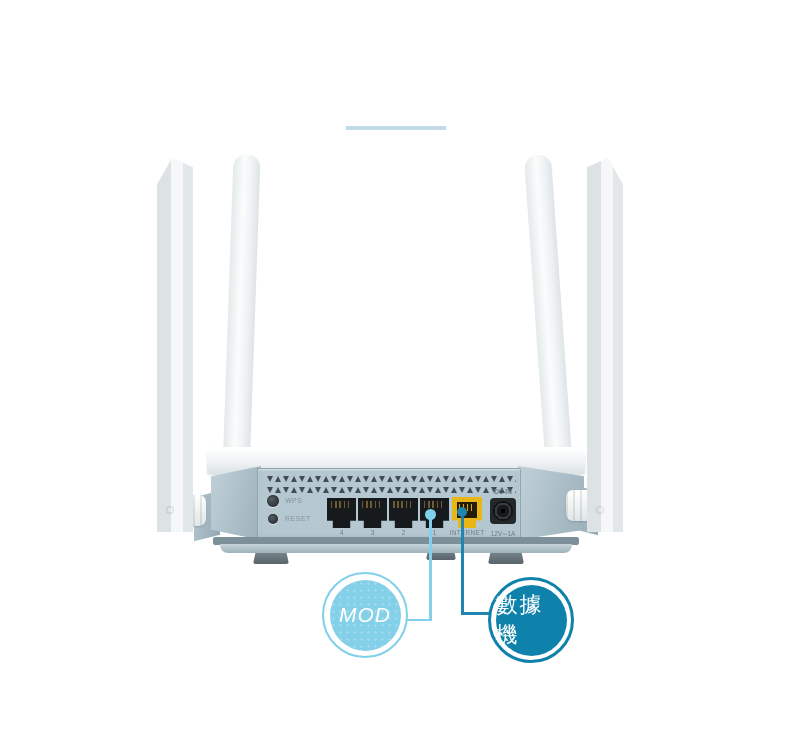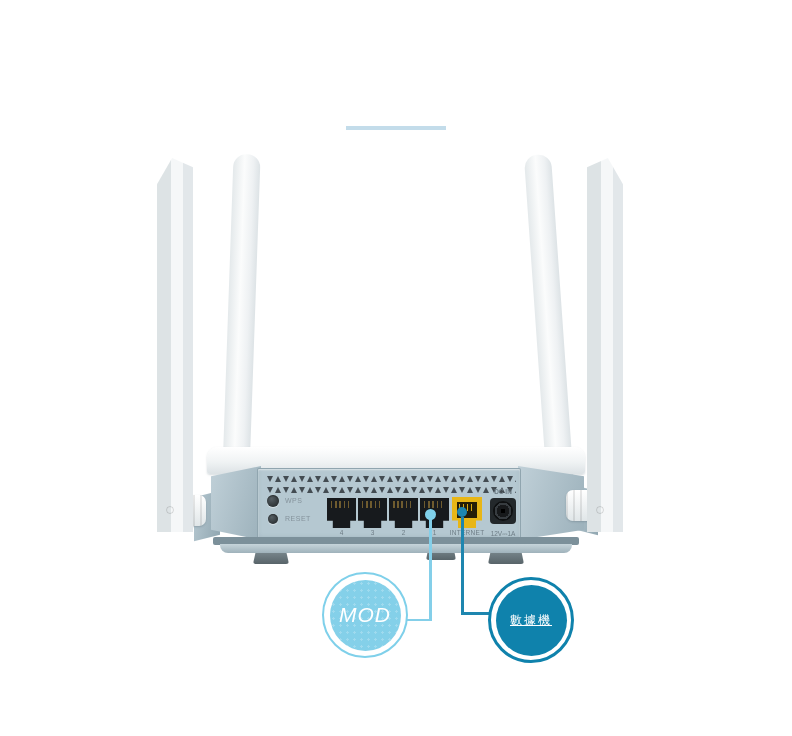--- a/index.html
+++ b/index.html
@@ -121,21 +121,21 @@
   .bubble { position:absolute; z-index:6; width:86px; height:86px; border-radius:50%;
     background:#fff; display:flex; align-items:center; justify-content:center; box-sizing:border-box; }
   .bubble .core { border-radius:50%; display:flex; align-items:center; justify-content:center;
     color:#ffffff; }
   .bubble.mod { left:322px; top:572px; border:2.5px solid #7fd0ea;font-style:italic; }
   .bubble.mod .core { width:71px; height:71px; background:#84d0e9;
     background-image:radial-gradient(rgba(255,255,255,.22) 1px,rgba(0,0,0,0) 1.3px);
     background-size:7px 7px; font-size:21px; letter-spacing:1px; }
   .bubble.mdm { left:488px; top:577px; border:3px solid #0f82ac; }
   .bubble.mdm .core { width:71px; height:71px; background:#0f82ac;
-    font-size:12px; letter-spacing:2px; font-weight:500;text-decoration:underline; }
+    font-size:22px; letter-spacing:2px; font-weight:500; }
 </style>
 </head>
 <body>
 
 <div class="canvas">
 
   <div class="divider"></div>
 
   <div>
 

